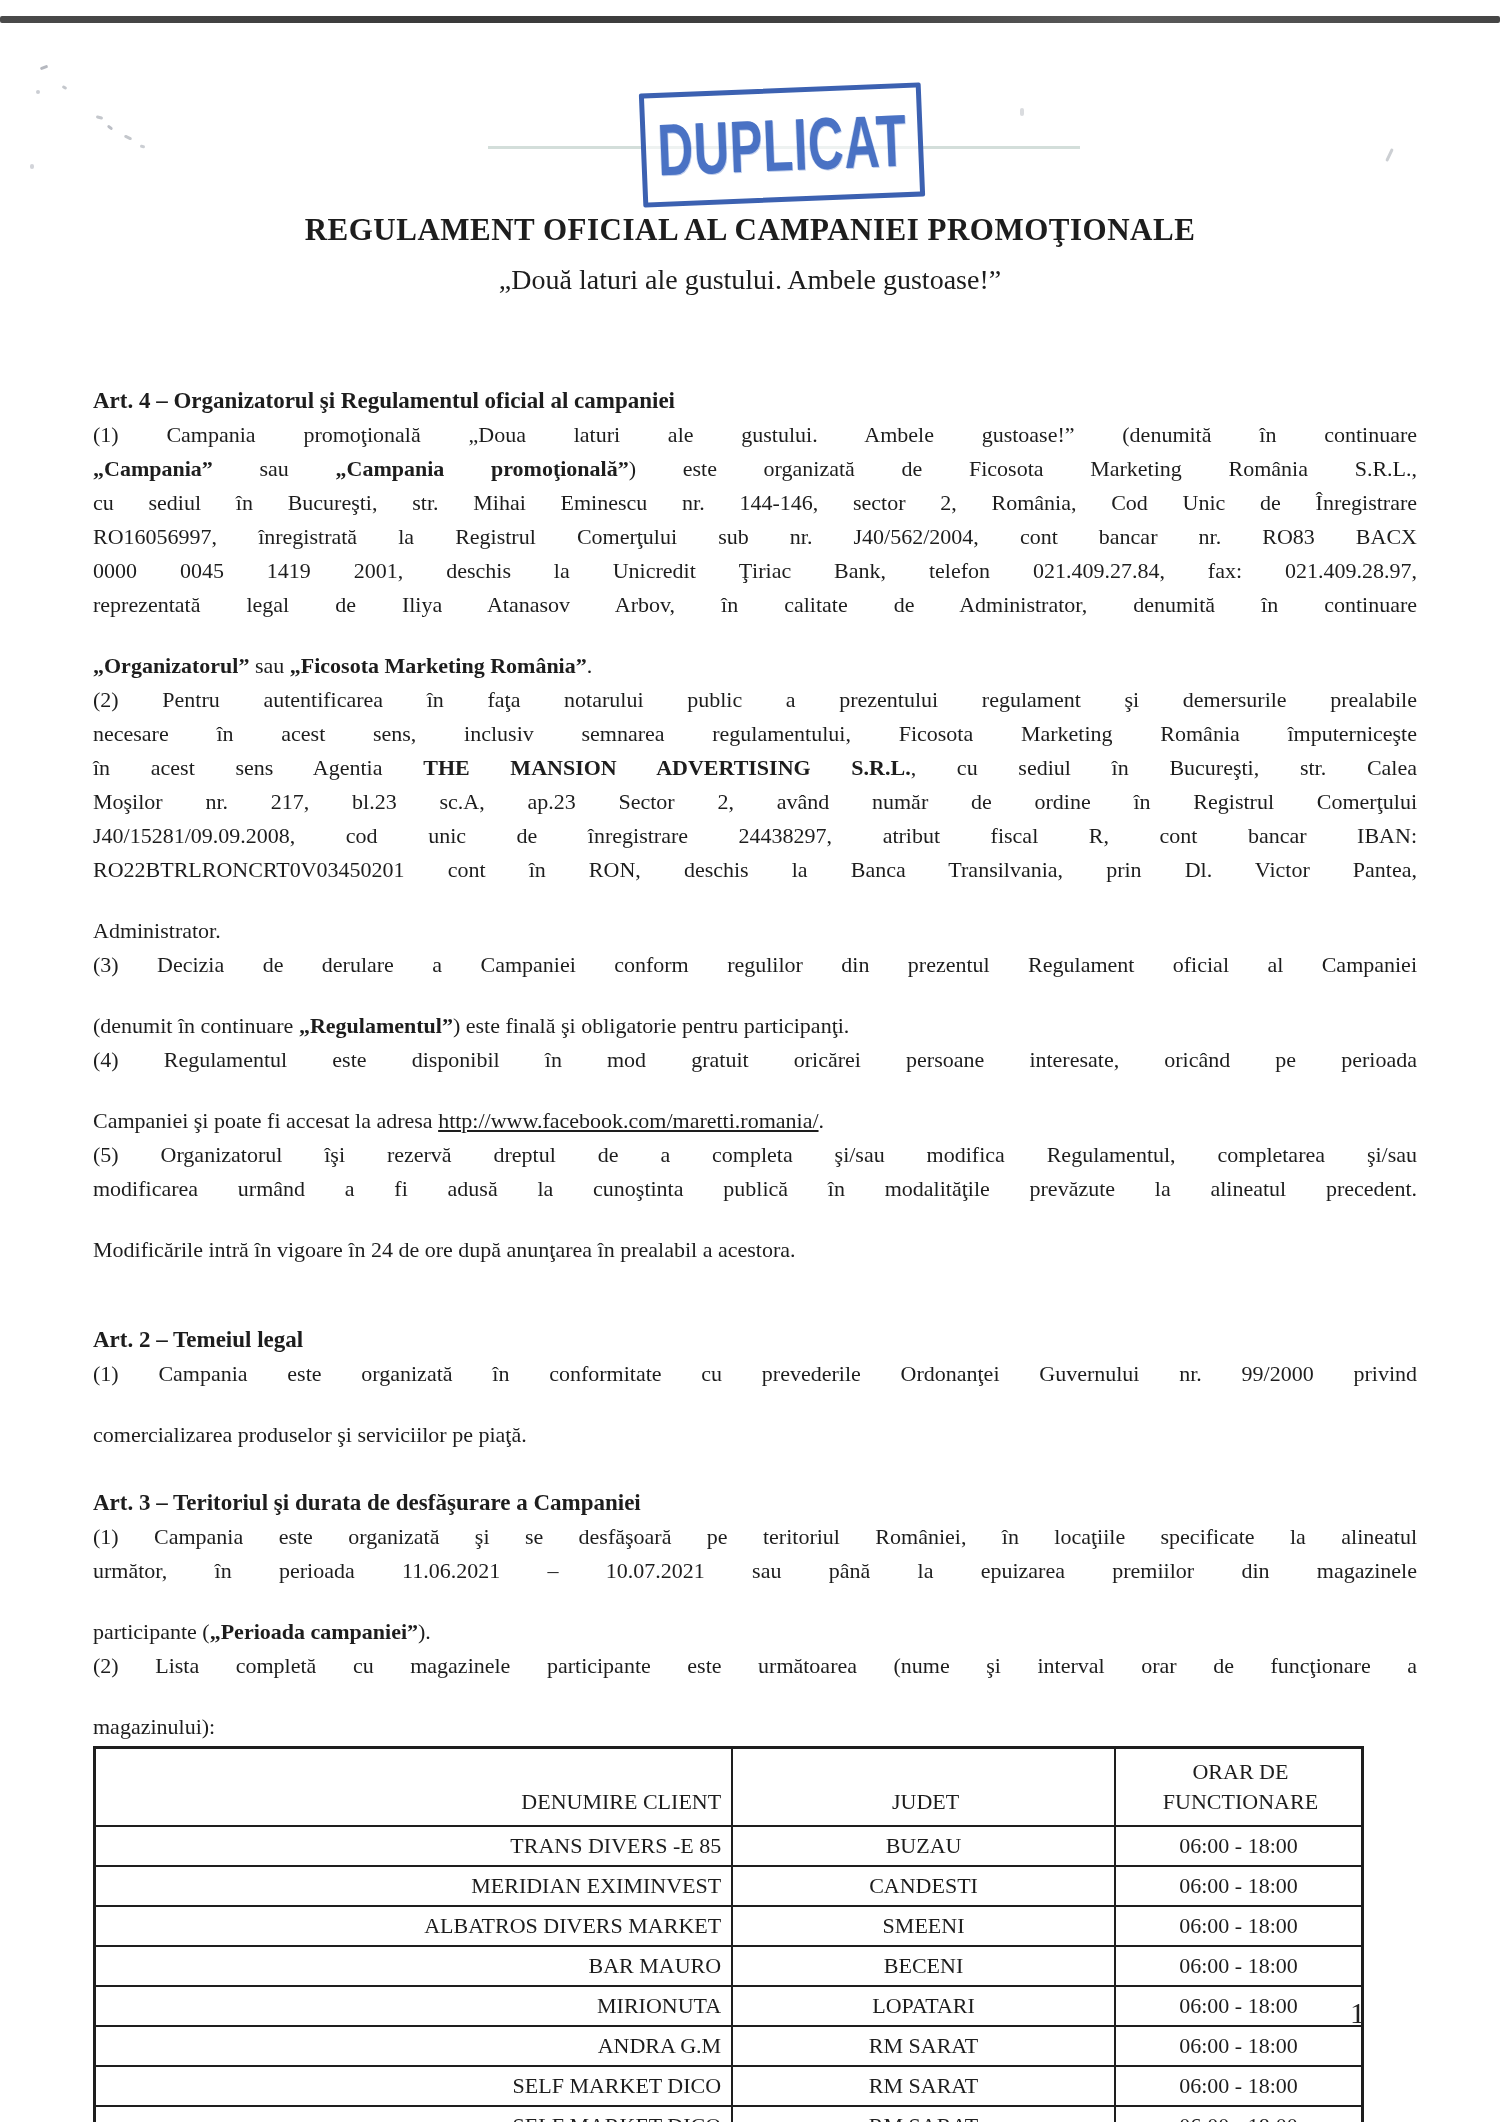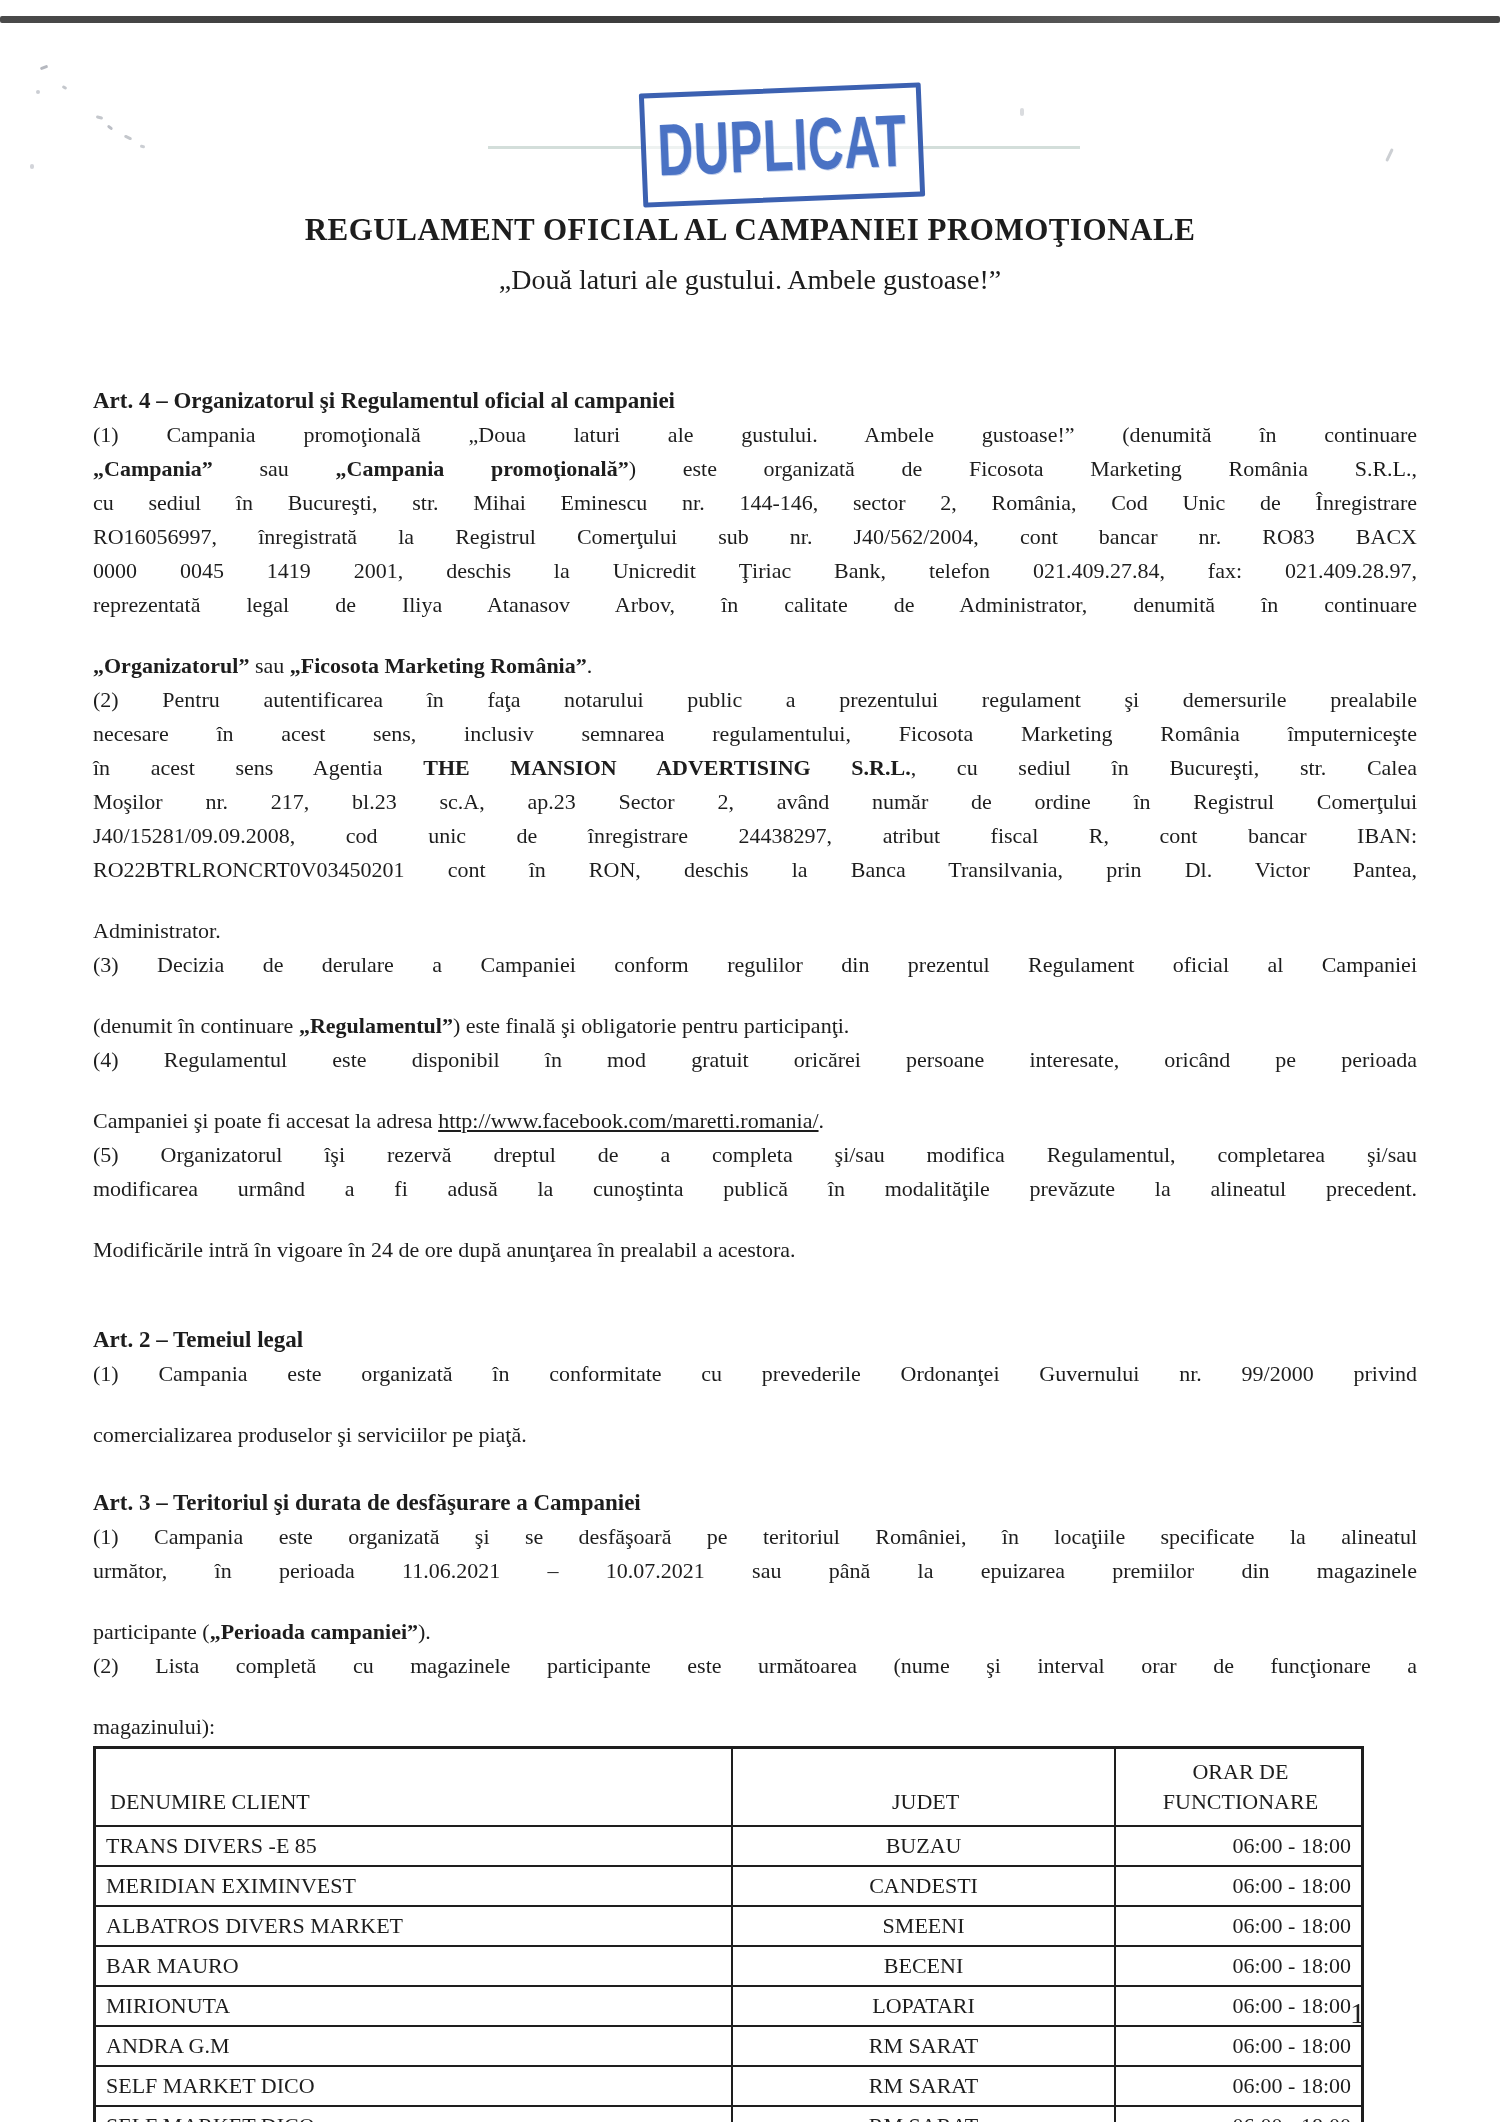--- a/index.html
+++ b/index.html
@@ -56,23 +56,23 @@
   .line .b{font-weight:bold;}
   .line .u{text-decoration:underline;}
   table.stores{
     border-collapse:collapse;margin-top:2px;width:1271px;
     font-size:22px;color:#1d1d1d;
   }
   table.stores,table.stores td{border:2px solid #1e1e1e;}
   table.stores{border-width:3px;}
   table.stores td{padding:0 10px;height:38px;}
   table.stores tr.hdr td{height:70px;padding-left:14px;}
-  td.c1{width:640px;text-align:left;padding-left:12px;}
+  td.c1{width:640px;text-align:right;padding-left:12px;}
   td.c2{width:370px;text-align:center;}
-  td.c3{width:225px;text-align:right;padding-left:14px;}
+  td.c3{width:225px;text-align:center;padding-left:14px;}
   tr.hdr td.c1,tr.hdr td.c2{vertical-align:bottom;padding-bottom:6px;}
   tr.hdr td.c3{vertical-align:middle;text-align:center;line-height:30px;padding-left:10px;}
   .page-number{
     position:absolute;left:1350px;top:1996px;
     font-size:30px;color:#222;
   }
   .rmark{position:absolute;background:#9aa0a8;border-radius:3px;}
 </style>
 </head>
 <body>

